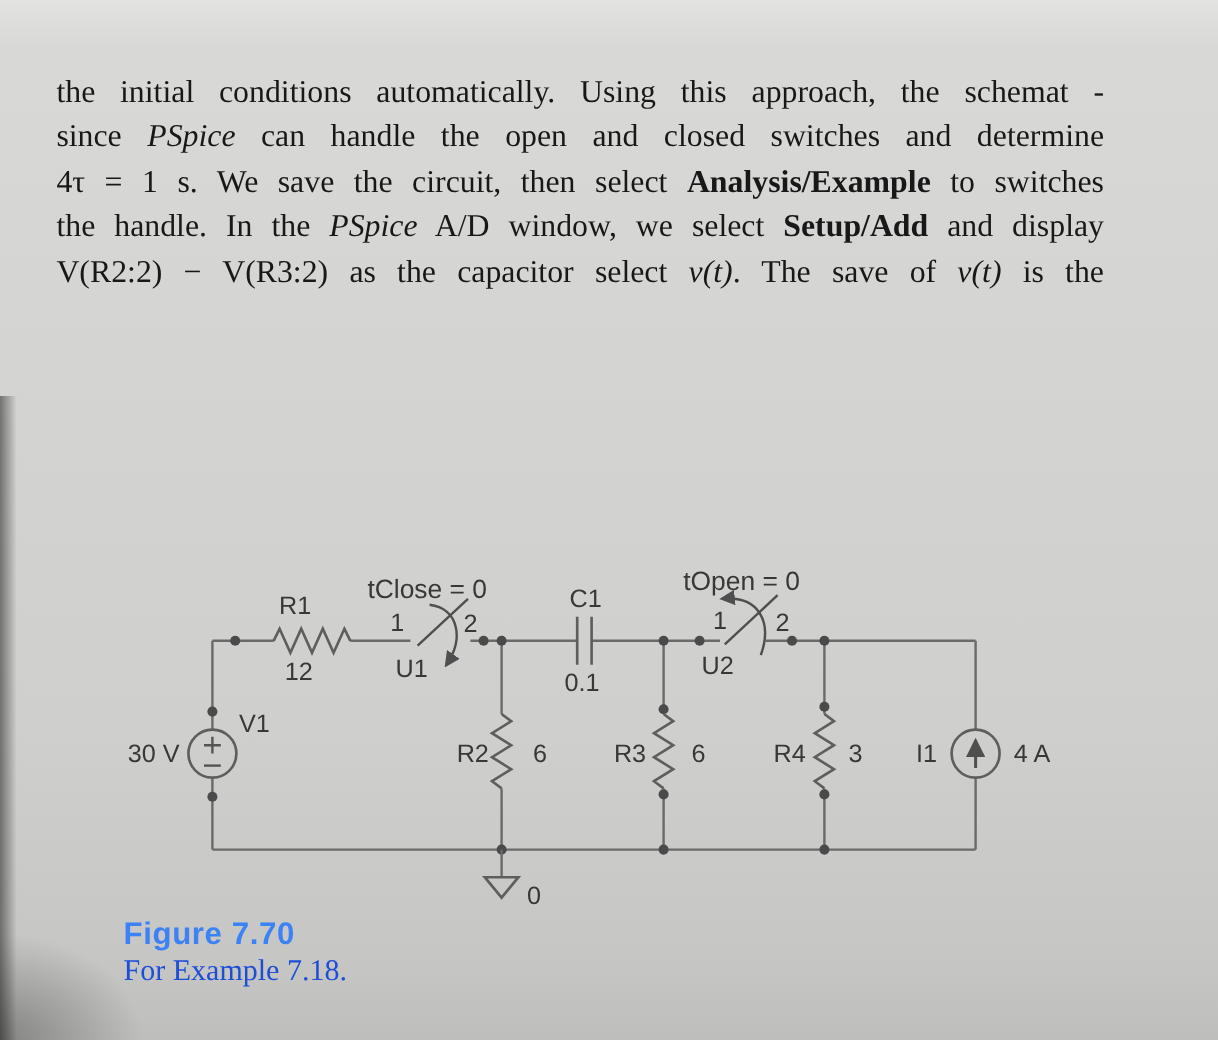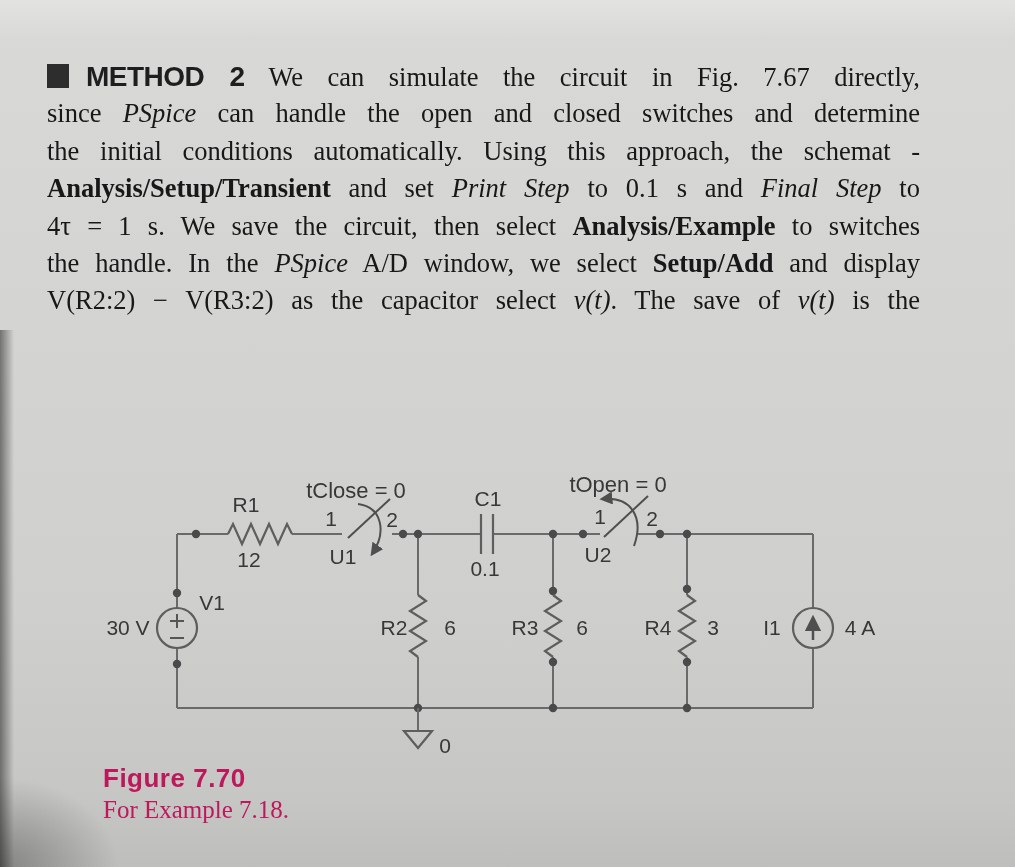--- a/index.html
+++ b/index.html
@@ -36,37 +36,33 @@
   .comp{stroke:#5e5e5e;stroke-width:2.2;fill:none;}
   .dot{fill:#4a4a4a;stroke:none;}
   .clabel{font-family:"Liberation Sans",sans-serif;font-size:21px;fill:#383838;}
   .cparam{font-family:"Liberation Sans",sans-serif;font-size:22px;fill:#383838;}
   .blade{stroke:#4f4f4f;stroke-width:2;fill:none;}
   .arcarrow{stroke:#4f4f4f;stroke-width:2;fill:none;}
 
   
   .caption{position:absolute;left:103px;top:763px;}
   .fig-label{font-family:"Liberation Sans",sans-serif;font-weight:bold;
-    font-size:26px;color:#be185d;letter-spacing:0.5px;}
-  .fig-text{font-family:"Liberation Serif",serif;font-size:25px;color:#be185d;margin-top:2px;}
+    font-size:26px;color:#3b82f6;letter-spacing:0.5px;}
+  .fig-text{font-family:"Liberation Serif",serif;font-size:25px;color:#1d4ed8;margin-top:2px;}
 </style>
 </head>
 <body>
 
 <div class="shade-top"></div>
 <div class="shade-left"></div>
 <div class="shade-corner"></div>
 
 <div class="para">
-  <div class="tline">
-    <span class="bullet-square"></span><span class="method-heading">METHOD 2</span><span><span class="seg-n">We can simulate the circuit in Fig. 7.67 directly,</span></span>
-  </div>
+  <div class="tline"><span class="seg-n">the initial conditions automatically. Using this approach, the schemat -</span></div>
   <div class="tline"><span class="seg-n">since </span><span class="seg-i">PSpice</span><span class="seg-n"> can handle the open and closed switches and determine</span></div>
-  <div class="tline"><span class="seg-n">the initial conditions automatically. Using this approach, the schemat -</span></div>
-  <div class="tline"><span class="seg-b">Analysis/Setup/Transient</span><span class="seg-n"> and set </span><span class="seg-i">Print Step</span><span class="seg-n"> to 0.1 s and </span><span class="seg-i">Final Step</span><span class="seg-n"> to</span></div>
   <div class="tline"><span class="seg-n">4τ = 1 s. We save the circuit, then select </span><span class="seg-b">Analysis/Example</span><span class="seg-n"> to switches</span></div>
   <div class="tline"><span class="seg-n">the handle. In the </span><span class="seg-i">PSpice</span><span class="seg-n"> A/D window, we select </span><span class="seg-b">Setup/Add</span><span class="seg-n"> and display</span></div>
   <div class="tline"><span class="seg-n">V(R2:2) − V(R3:2) as the capacitor select </span><span class="seg-i">v(t)</span><span class="seg-n">. The save of </span><span class="seg-i">v(t)</span><span class="seg-n"> is the</span></div>
 </div>
 
 <div class="circuit">
 <svg viewBox="0 0 900 320" xmlns="http://www.w3.org/2000/svg">
   <defs>
     <marker id="ah" viewBox="0 0 10 10" refX="8" refY="5" markerWidth="6.5" markerHeight="6.5" orient="auto">
       <path d="M0,0 L10,5 L0,10 z" fill="#4f4f4f"></path>

